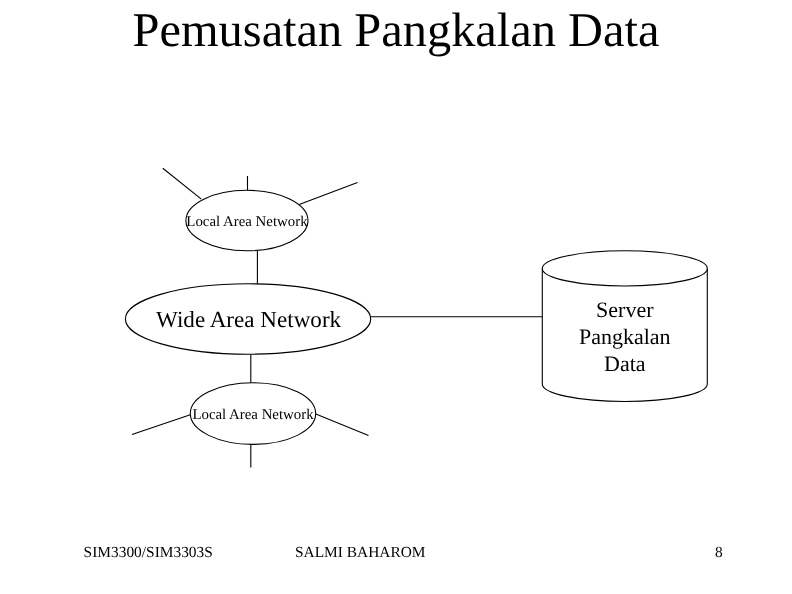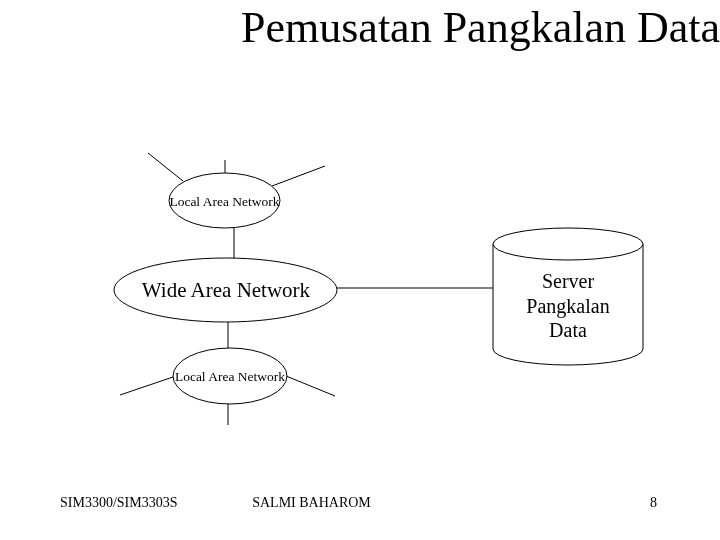--- a/index.html
+++ b/index.html
@@ -15,21 +15,21 @@
     width: 720px;
     height: 540px;
     background: #ffffff;
     overflow: hidden;
   }
   .slide-title {
     position: absolute;
     top: 4px;
     left: 0;
     width: 720px;
-    text-align: right;
+    text-align: center;
     font-size: 44px;
     line-height: 1.1;
     color: #000000;
     white-space: nowrap;
   }
   .diagram-svg {
     position: absolute;
     left: 0;
     top: 0;
     width: 720px;
@@ -51,20 +51,21 @@
   }
   .lan-label { font-size: 13.5px; }
   .wan-label { font-size: 21px; }
   .server-label { font-size: 20px; }
   .footer-item {
     position: absolute;
     top: 495px;
     font-size: 14px;
     color: #000000;
     white-space: nowrap;
+    margin-left: 16px;
   }
   .footer-left   { left: 60px; }
   .footer-center { left: 0; width: 623px; text-align: center; }
   .footer-right  { right: 63px; }
 </style>
 </head>
 <body>
 
 <div class="slide">
 

